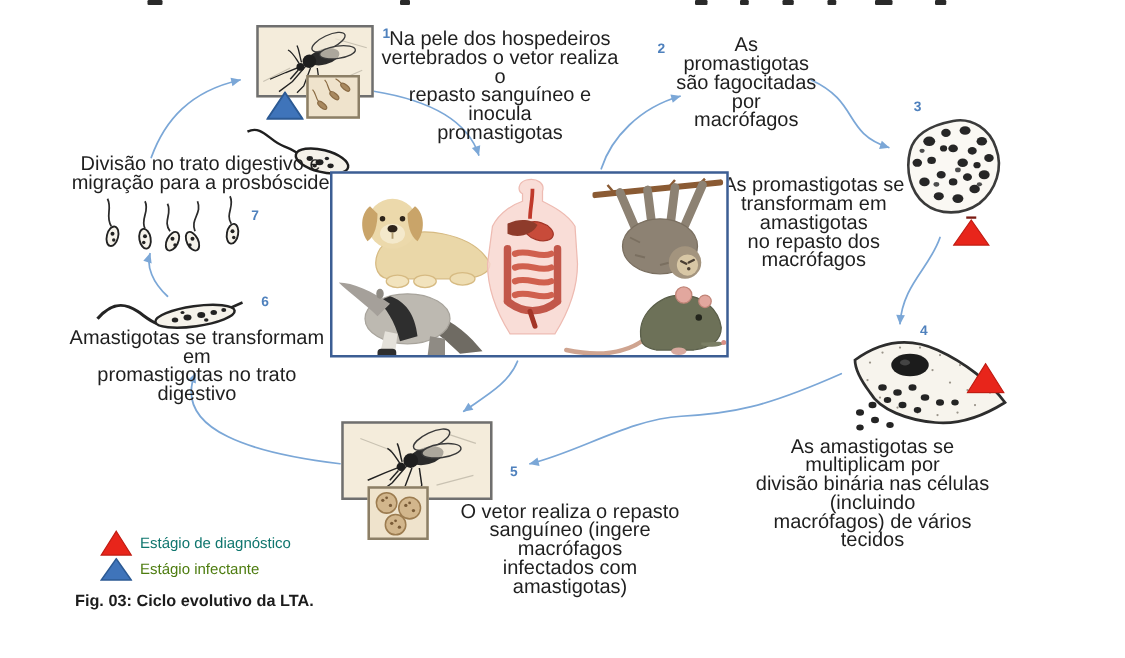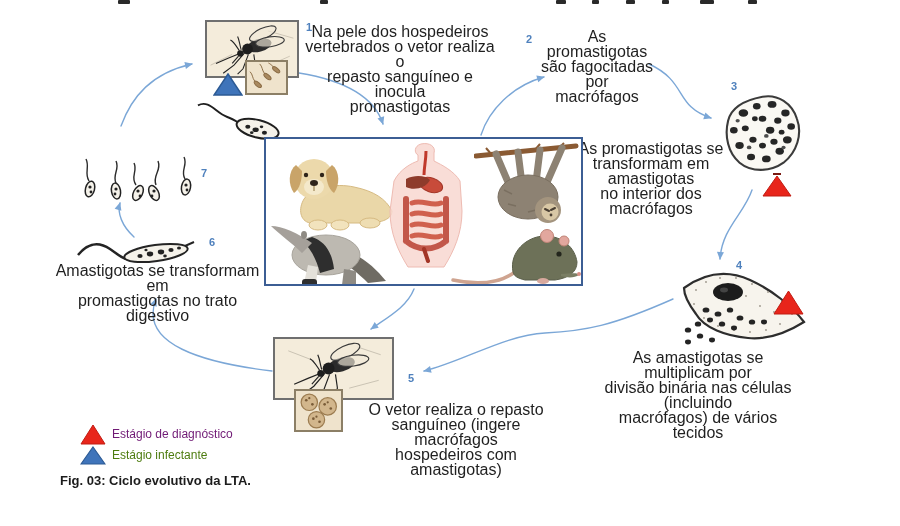--- a/index.html
+++ b/index.html
@@ -8,21 +8,21 @@
     font-family:"Liberation Sans", sans-serif;color:#1f1f1f;overflow:hidden;
   }
   .abs{position:absolute;}
   .step-text{font-size:16px;line-height:15px;text-align:center;color:#1f1f1f;}
   .step-text .ln{display:block;}
   .num{font-size:11px;font-weight:700;color:#4f81bd;}
   .flybox{background:#f4ecdb;border:2px solid #6f6f6f;box-sizing:border-box;}
   .innerbox{background:#efe3cc;border:2px solid #8c7f66;box-sizing:border-box;}
   .hostbox{background:#ffffff;border:2px solid #3c5e94;box-sizing:border-box;overflow:hidden;}
   .legend-label{font-size:12px;line-height:14px;}
-  .legend-label.red{color:#701a75;}
+  .legend-label.red{color:#0f766e;}
   .legend-label.blue{color:#4d7c0f;}
   .caption{font-size:13px;font-weight:700;color:#1c1c1c;line-height:17px;}
   .frag{position:absolute;top:0;height:4px;background:#2a2a2a;border-radius:1px;}
   svg{display:block;}
 </style>
 </head>
 <body>
 
 <div id="canvas">
 
@@ -154,21 +154,21 @@
         <ellipse cx="18" cy="30" rx="2.2" ry="1.8"></ellipse>
     </g>
   </svg>
   <svg class="abs" style="left:762px;top:173px;" width="30" height="24" viewBox="0 0 30 24">
     <rect x="11" y="0" width="8" height="2" fill="#7a1a12"></rect>
     <polygon points="15,3 29,23 1,23" fill="#e8251b" stroke="#c11c12" stroke-width="1"></polygon>
   </svg>
   <div class="abs step-text" style="left:562px;top:141px;width:178px;">
     <span class="ln">As promastigotas se</span>
     <span class="ln">transformam em amastigotas</span>
-    <span class="ln">no interior dos macrófagos</span>
+    <span class="ln">no repasto dos macrófagos</span>
   </div>
 
   <span class="abs num" style="left:736px;top:259px;">4</span>
   <svg class="abs" style="left:676px;top:266px;" width="135" height="82" viewBox="0 0 135 82">
     <path d="M8,22 C30,6 52,4 74,14 C96,24 116,40 128,56 C112,66 92,74 72,72 C50,70 28,62 20,48 C14,40 8,30 8,22 Z" fill="#f7f4ed" stroke="#2d2d2d" stroke-width="2.2"></path>
     <g fill="#9a948a">
       <circle cx="20" cy="24" r="0.9"></circle>
         <circle cx="30" cy="16" r="0.9"></circle>
         <circle cx="44" cy="12" r="0.9"></circle>
       <circle cx="60" cy="12" r="0.9"></circle>
@@ -257,21 +257,21 @@
         <circle cx="17" cy="27" r="1.3"></circle>
           <circle cx="23" cy="30" r="1.3"></circle>
           <circle cx="20" cy="25" r="1.1"></circle>
       </g>
     </svg>
   </div>
   <span class="abs num" style="left:408px;top:372px;">5</span>
   <div class="abs step-text" style="left:360px;top:402px;width:192px;">
     <span class="ln">O vetor realiza o repasto</span>
     <span class="ln">sanguíneo (ingere macrófagos</span>
-    <span class="ln">hospedeiros com amastigotas)</span>
+    <span class="ln">infectados com amastigotas)</span>
   </div>
 
   <span class="abs num" style="left:209px;top:236px;">6</span>
   <svg class="abs" style="left:76px;top:233px;" width="120" height="34" viewBox="0 0 120 34">
     <path d="M2,22 C12,10 22,8 34,16 C40,20 44,24 50,26" stroke="#242424" stroke-width="2.5" fill="none"></path>
     <ellipse cx="80" cy="20" rx="32" ry="8" fill="#f5f2ea" stroke="#242424" stroke-width="2" transform="rotate(-8 80 20)"></ellipse>
     <path d="M109,13 L118,9" stroke="#242424" stroke-width="2" fill="none"></path>
     <g fill="#222">
       <ellipse cx="64" cy="23" rx="2.6" ry="2"></ellipse>
         <ellipse cx="74" cy="21" rx="3.2" ry="2.4"></ellipse>
@@ -309,20 +309,24 @@
       <circle cx="40" cy="34" r="1.6"></circle>
         <circle cx="39" cy="39" r="1.4"></circle>
       <circle cx="62" cy="36" r="1.6"></circle>
         <circle cx="64" cy="41" r="1.4"></circle>
       <circle cx="78" cy="36" r="1.6"></circle>
         <circle cx="76" cy="41" r="1.4"></circle>
       <circle cx="110" cy="30" r="1.6"></circle>
         <circle cx="111" cy="35" r="1.4"></circle>
     </g>
   </svg>
+  <div class="abs step-text" style="left:48px;top:124px;width:225px;">
+    <span class="ln">Divisão no trato digestivo e</span>
+    <span class="ln">migração para a prosbóscide</span>
+  </div>
 
   <div class="abs hostbox" style="left:264px;top:137px;width:319px;height:149px;">
 
     <svg class="abs" style="left:8px;top:10px;" width="125" height="85" viewBox="0 0 125 85">
       <path d="M30,50 C38,38 62,34 80,38 C100,42 112,50 118,62 C118,70 108,74 92,74 L36,74 C26,72 24,60 30,50 Z" fill="#ead7a8" stroke="#d6ba82"></path>
       <ellipse cx="44" cy="76" rx="9" ry="5" fill="#f2e3bd" stroke="#d6ba82"></ellipse>
       <ellipse cx="66" cy="76" rx="9" ry="5" fill="#f2e3bd" stroke="#d6ba82"></ellipse>
       <ellipse cx="96" cy="74" rx="10" ry="5" fill="#eeddb2" stroke="#d6ba82"></ellipse>
       <circle cx="40" cy="30" r="20" fill="#ecd9ab"></circle>
       <path d="M22,16 C14,22 14,36 20,44 C26,40 28,30 28,22 Z" fill="#c9a469"></path>

